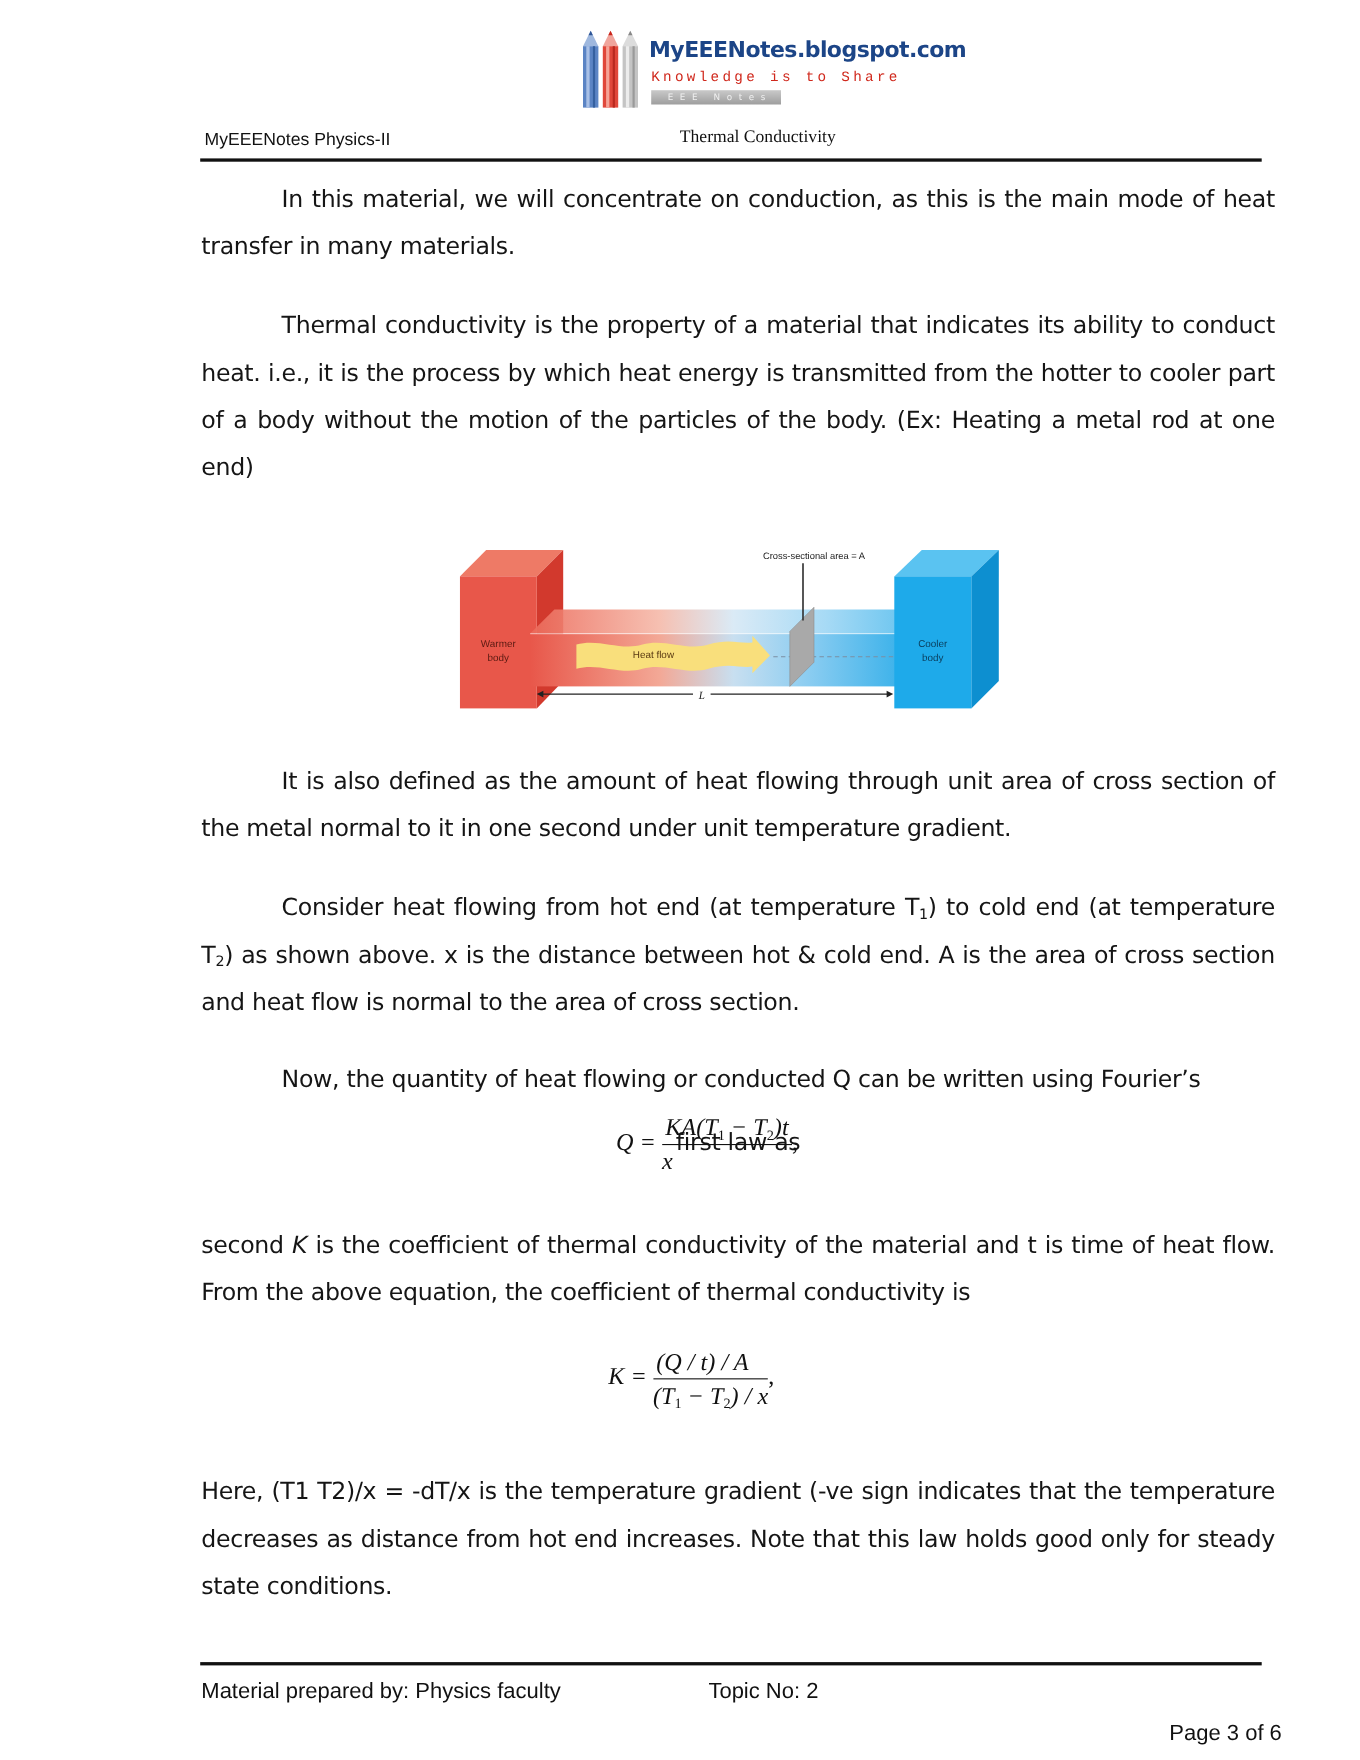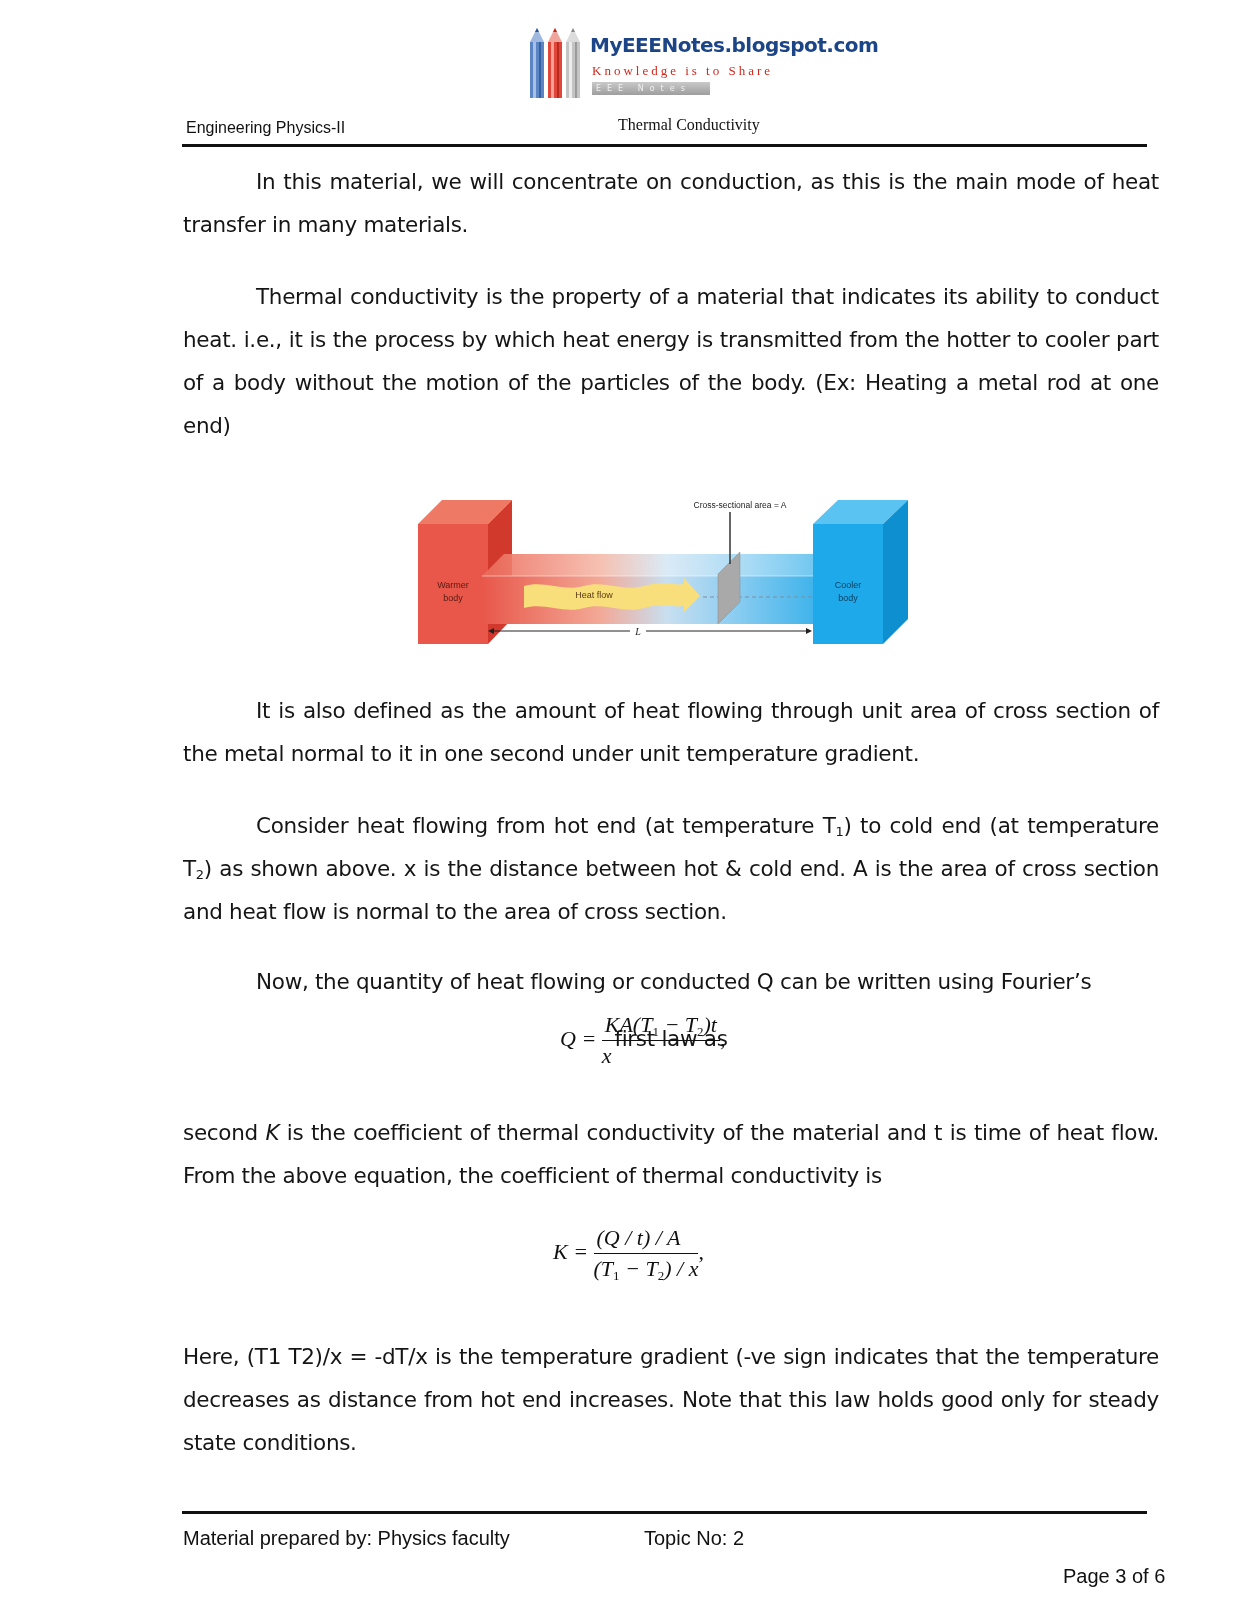--- a/index.html
+++ b/index.html
@@ -3,25 +3,25 @@
   <meta charset="utf-8">
   <style>
     * { margin: 0; padding: 0; box-sizing: border-box; }
     html, body { width: 1236px; height: 1600px; background: #ffffff; overflow: hidden; }
     body { position: relative; font-family: "DejaVu Sans", sans-serif; color: #111; }
 
     .logo { position: absolute; left: 528px; top: 24px; width: 420px; height: 76px; }
     .pencils { position: absolute; left: 0; top: 0; width: 56px; height: 74px; }
     .site-title { position: absolute; left: 62px; top: 9px; font-family: "DejaVu Sans", sans-serif;
       font-weight: bold; font-size: 20px; color: #1c4587; letter-spacing: -0.5px; white-space: nowrap; }
-    .tagline { position: absolute; left: 64px; top: 39px; font-family: Liberation Serif, serif;
+    .tagline { position: absolute; left: 64px; top: 39px; font-family: Liberation Mono, monospace;
       font-size: 13px; color: #d0281c; letter-spacing: 3px; white-space: nowrap; }
     .eee-bar { position: absolute; left: 64px; top: 58px; width: 118px; height: 13px;
       background: linear-gradient(#c9c9c9, #9e9e9e); color: #f0f0f0; font-size: 8px;
-      letter-spacing: 6px; padding-left: 4px; line-height: 13px; white-space: nowrap; font-family: "DejaVu Sans", sans-serif; }
+      letter-spacing: 6px; padding-left: 15px; line-height: 13px; white-space: nowrap; font-family: "DejaVu Sans", sans-serif; }
 
     .hdr-left { position: absolute; left: 186px; top: 119px; font-family: "Liberation Sans", sans-serif;
       font-size: 16px; color: #111; }
     .hdr-center { position: absolute; left: 618px; top: 116px; font-family: "Liberation Serif", serif;
       font-size: 16px; color: #111; }
     .hdr-rule { position: absolute; left: 182px; top: 144px; width: 965px; height: 3px; background: #111; }
 
     .content { position: absolute; left: 183px; width: 976px; }
     .para { position: absolute; left: 0; width: 976px; font-family: "DejaVu Sans", sans-serif;
       font-size: 21.5px; line-height: 43px; text-align: justify; color: #151515; letter-spacing: -0.3px; }
@@ -66,21 +66,21 @@
       <rect x="38" y="18" width="14" height="56" fill="#c4c4c4"></rect>
       <rect x="41" y="18" width="3" height="56" fill="#ececec"></rect>
       <rect x="47" y="18" width="2" height="56" fill="#9a9a9a"></rect>
     </g>
   </svg>
   <div class="site-title">MyEEENotes.blogspot.com</div>
   <div class="tagline">Knowledge is to Share</div>
   <div class="eee-bar">EEE Notes</div>
 </div>
 
-<div class="hdr-left">Engineering Physics-II</div>
+<div class="hdr-left">MyEEENotes Physics-II</div>
 <div class="hdr-center">Thermal Conductivity</div>
 <div class="hdr-rule"></div>
 
 <div class="content" style="top:0;">
   <p class="para" style="top:160px;"><span class="indent"></span><span>In this material, we will concentrate on conduction, as this is the main mode of heat transfer in many materials.</span></p>
 
   <p class="para" style="top:275px;"><span class="indent"></span><span>Thermal conductivity is the property of a material that indicates its ability to conduct heat. i.e., it is the process by which heat energy is transmitted from the hotter to cooler part of a body without the motion of the particles of the body. (Ex: Heating a metal rod at one end)</span></p>
 
   <p class="para" style="top:689px;"><span class="indent"></span><span>It is also defined as the amount of heat flowing through unit area of cross section of the metal normal to it in one second under unit temperature gradient.</span></p>
 

